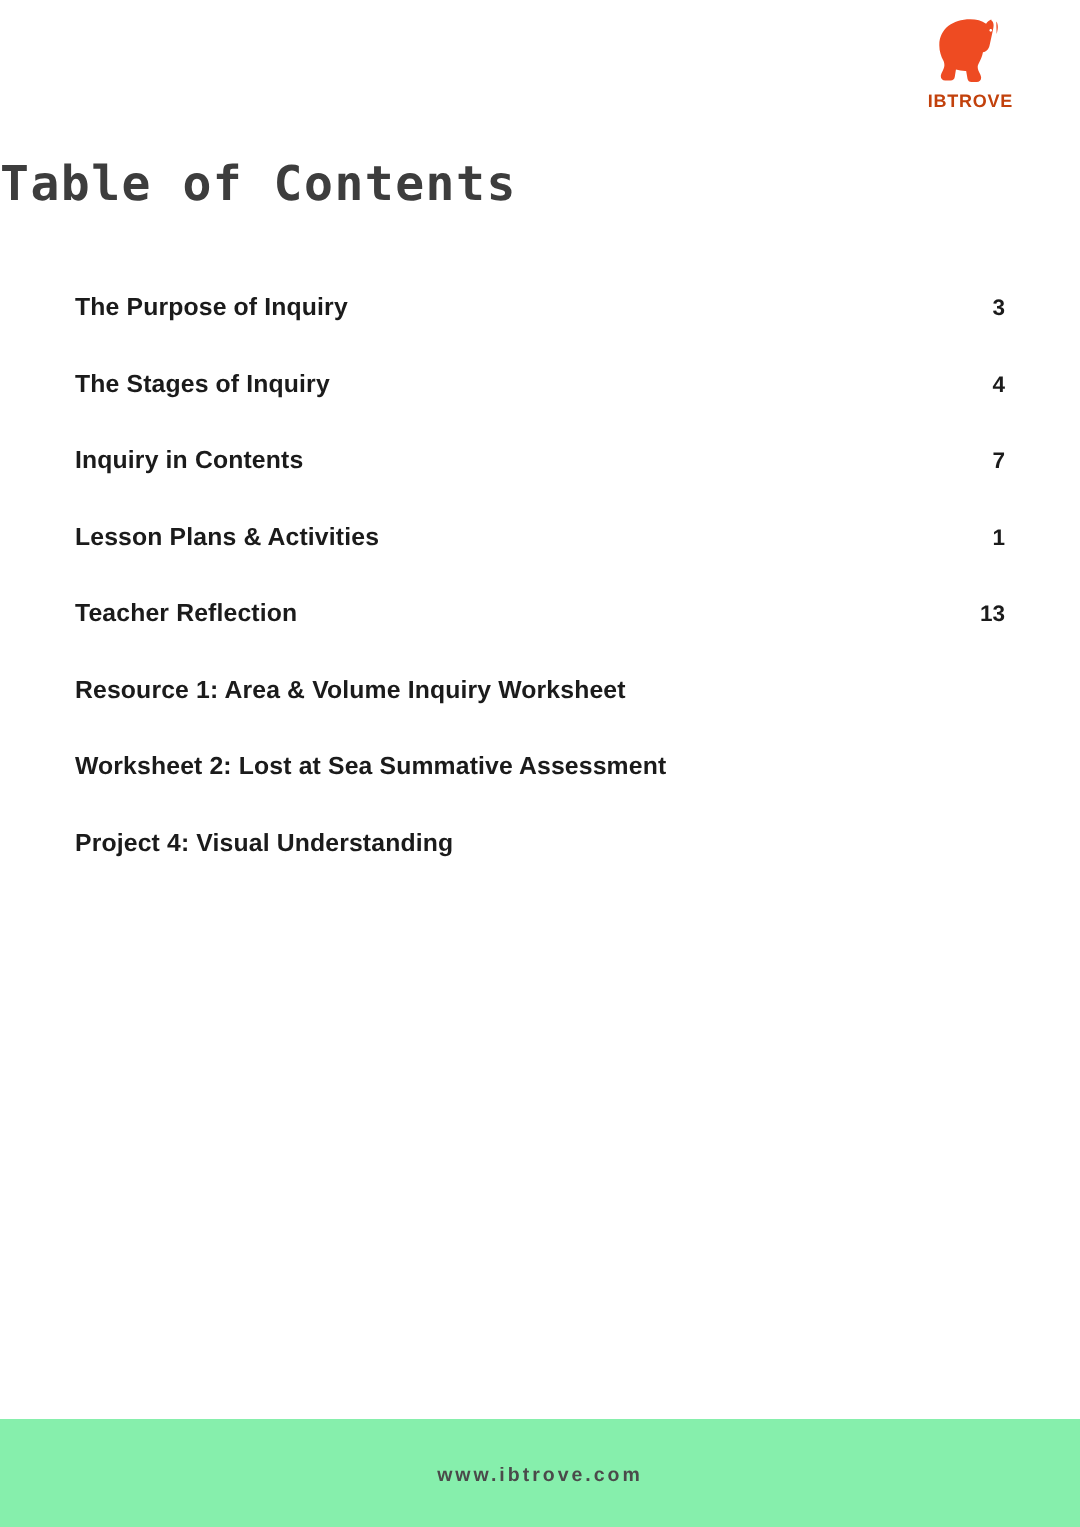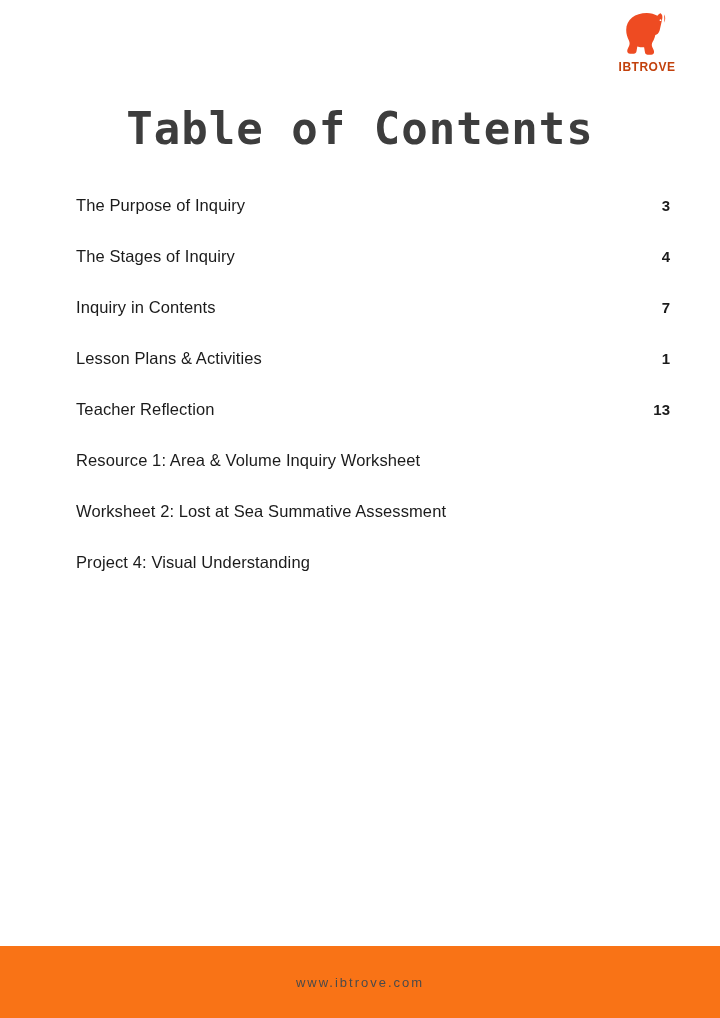--- a/index.html
+++ b/index.html
@@ -44,67 +44,67 @@
     color: #c2410c;
     font-family: "Liberation Sans", sans-serif;
   }
 
   
   .doc-title {
     position: absolute;
     top: 103px;
     left: 0;
     width: 720px;
-    text-align: center;
+    text-align: left;
     font-family: "DejaVu Sans Mono", monospace;
-    font-size: 44px;
+    font-size: 32px;
     font-weight: bold;
     color: #3d3d3d;
     letter-spacing: 1px;
   }
 
   
   .toc {
     position: absolute;
     top: 196px;
     left: 50px;
     width: 620px;
   }
   .toc-row {
     display: flex;
     align-items: baseline;
     justify-content: space-between;
     height: 51px;
   }
   .toc-label {
     font-size: 16.5px;
-    font-weight: normal;
+    font-weight: bold;
     color: #1b1b1b;
     letter-spacing: 0.1px;
-    margin-left: 26px;
   }
   .toc-page {
     font-size: 15px;
     font-weight: bold;
     color: #1b1b1b;
     min-width: 20px;
     text-align: right;
   }
 
   
   .footer {
     position: absolute;
     left: 0;
     bottom: 0;
     width: 720px;
     height: 72px;
-    background: #f97316;
+    background: #86efac;
     display: flex;
     align-items: center;
     justify-content: center;
+    font-weight: bold;
   }
   .footer-text {
     font-size: 13px;
     color: #4a4a4a;
     letter-spacing: 2px;
   }
 </style>
 </head>
 <body>
 

